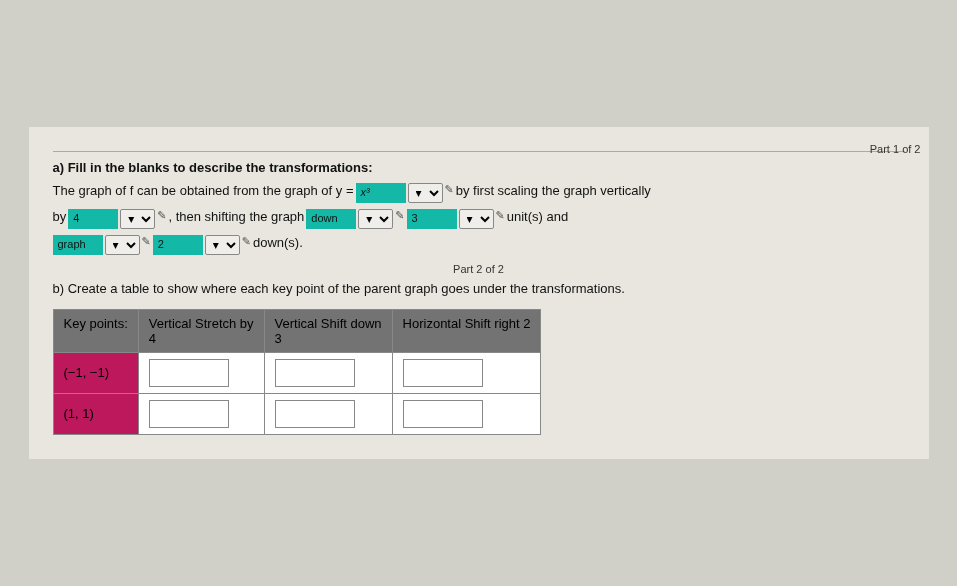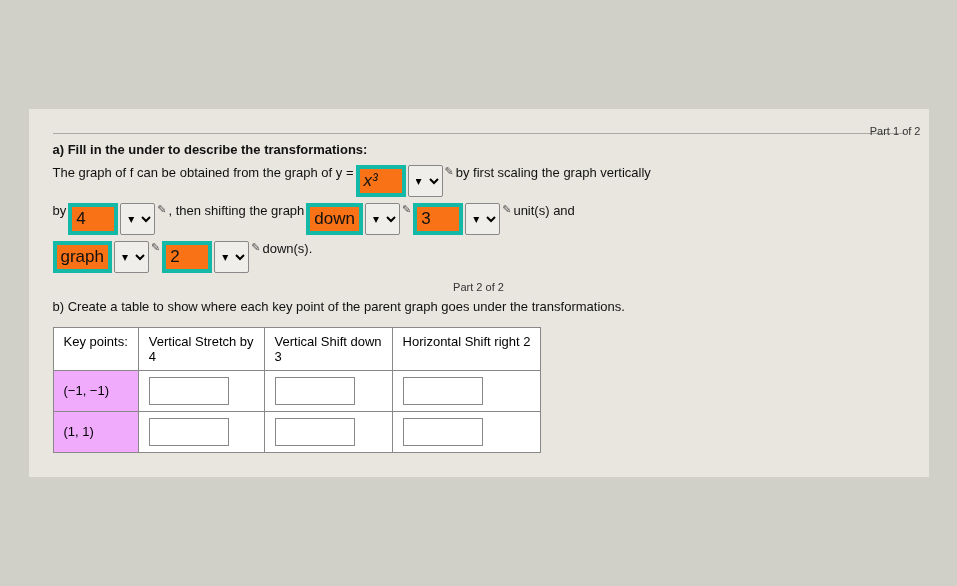--- a/index.html
+++ b/index.html
@@ -64,25 +64,25 @@
     select {
       font-size: 12px;
       padding: 1px 3px;
       background: #f0eeea;
       border: 1px solid #888;
       border-radius: 2px;
       cursor: pointer;
     }
     .input-box {
       display: inline-block;
-      border: 4px solid #14b8a6;
-      background: #f97316;
+      border: 1px solid #14b8a6;
+      background: #14b8a6;
       min-width: 50px;
       padding: 2px 4px;
-      font-size: 17px;
+      font-size: 11px;
     }
     .pencil-icon {
       color: #555;
       font-size: 11px;
       cursor: pointer;
     }
     .math-eq {
       font-style: italic;
     }
     
@@ -91,26 +91,26 @@
       margin-top: 10px;
       font-size: 13px;
     }
     .key-points-table th, .key-points-table td {
       border: 1px solid #888;
       padding: 6px 10px;
       text-align: left;
       background: #fff;
     }
     .key-points-table th {
-      background: #ffffff;
+      background: #737373;
       font-weight: normal;
       vertical-align: top;
     }
     .key-points-table td.key-col {
-      background: #f0abfc;
+      background: #be185d;
       font-weight: normal;
       white-space: nowrap;
       margin-top: 16px;
     }
     .cell-input {
       width: 80px;
       height: 28px;
       border: 1px solid #888;
       background: #fff;
       display: block;
@@ -125,21 +125,21 @@
     }
   </style>
 </head>
 <body>
 
 <div class="page">
   <div class="part-label">Part 1 of 2</div>
   <hr class="divider">
 
 
-  <p class="sub-label">a) Fill in the under to describe the transformations:</p>
+  <p class="sub-label">a) Fill in the blanks to describe the transformations:</p>
 
   <div class="fill-line">
     <span>The graph of f can be obtained from the graph of y =</span>
     <span class="input-box math-eq">x³</span>
     <select>
       <option>▾</option>
     </select>
     <span class="pencil-icon">✎</span>
     <span>by first scaling the graph vertically</span>
   </div>

